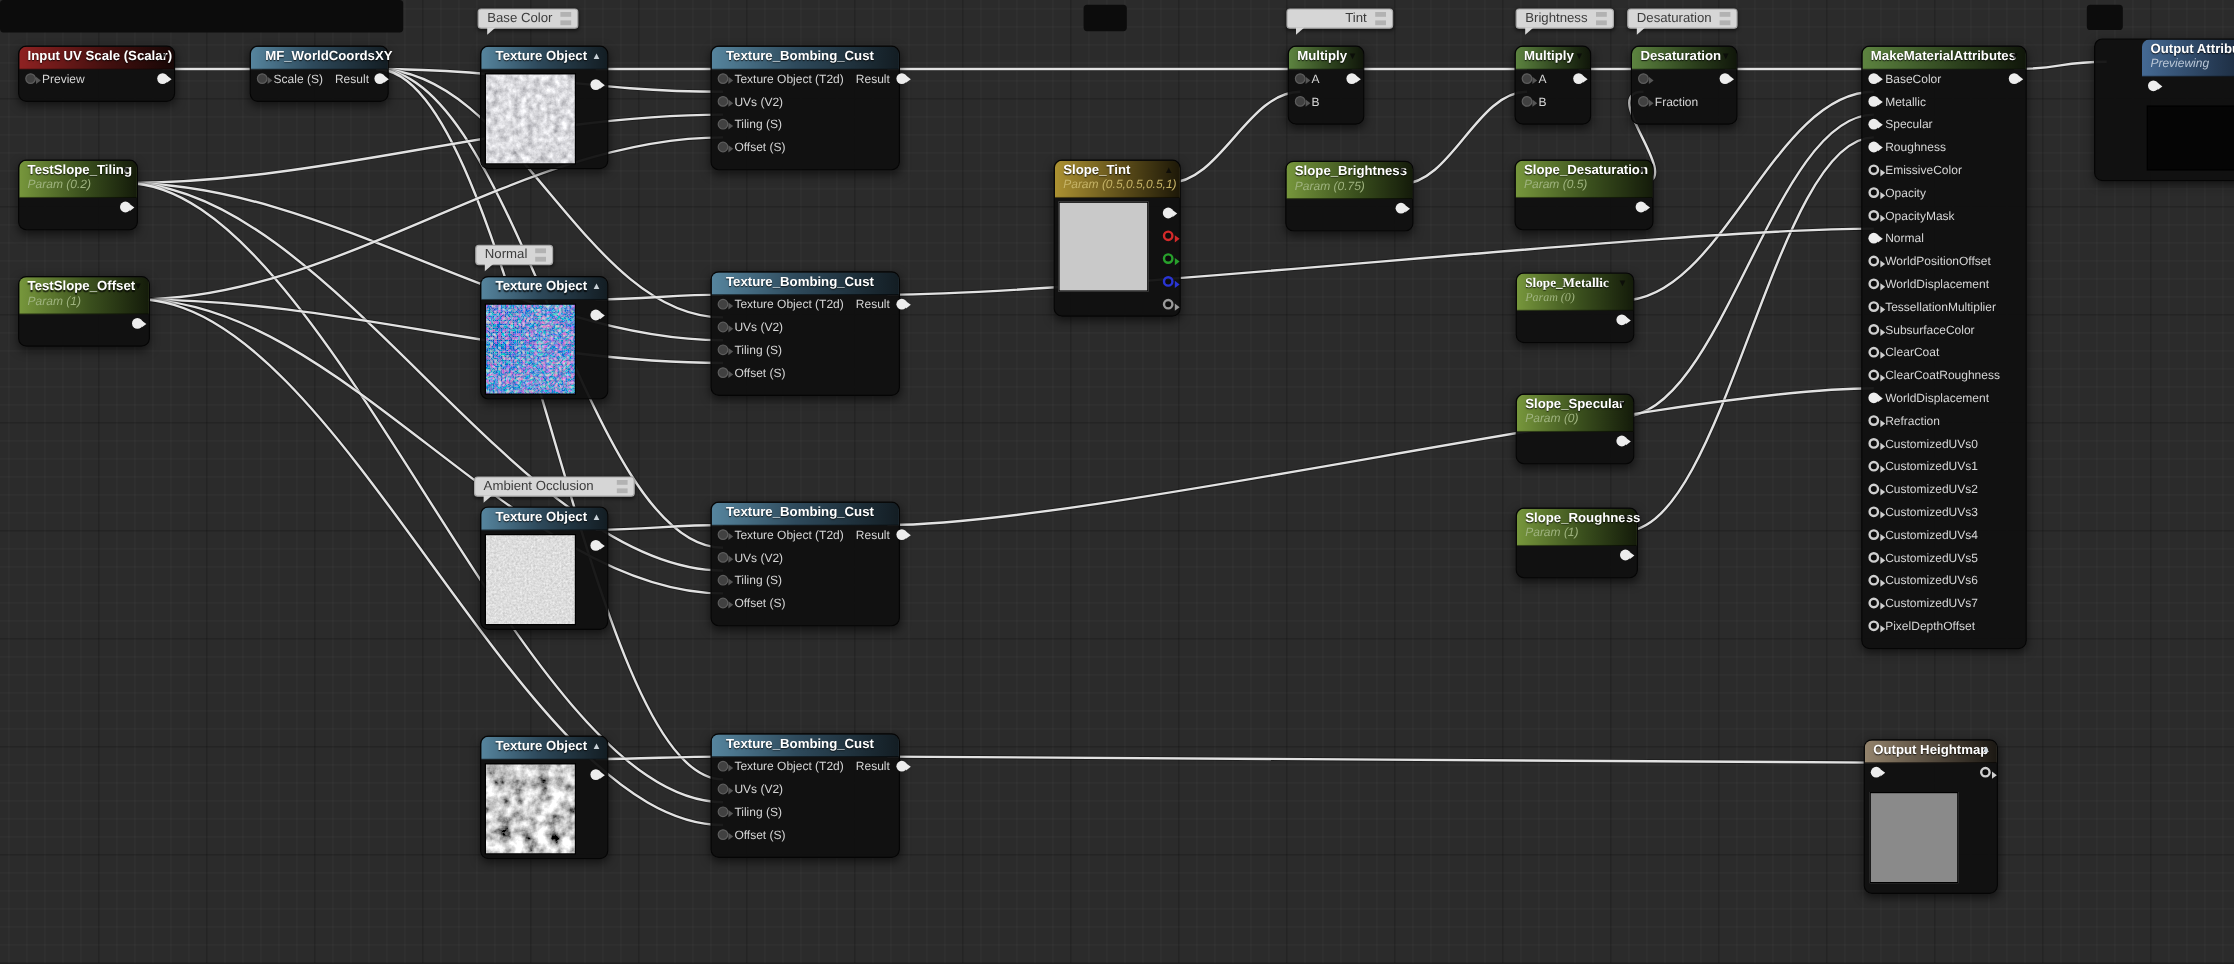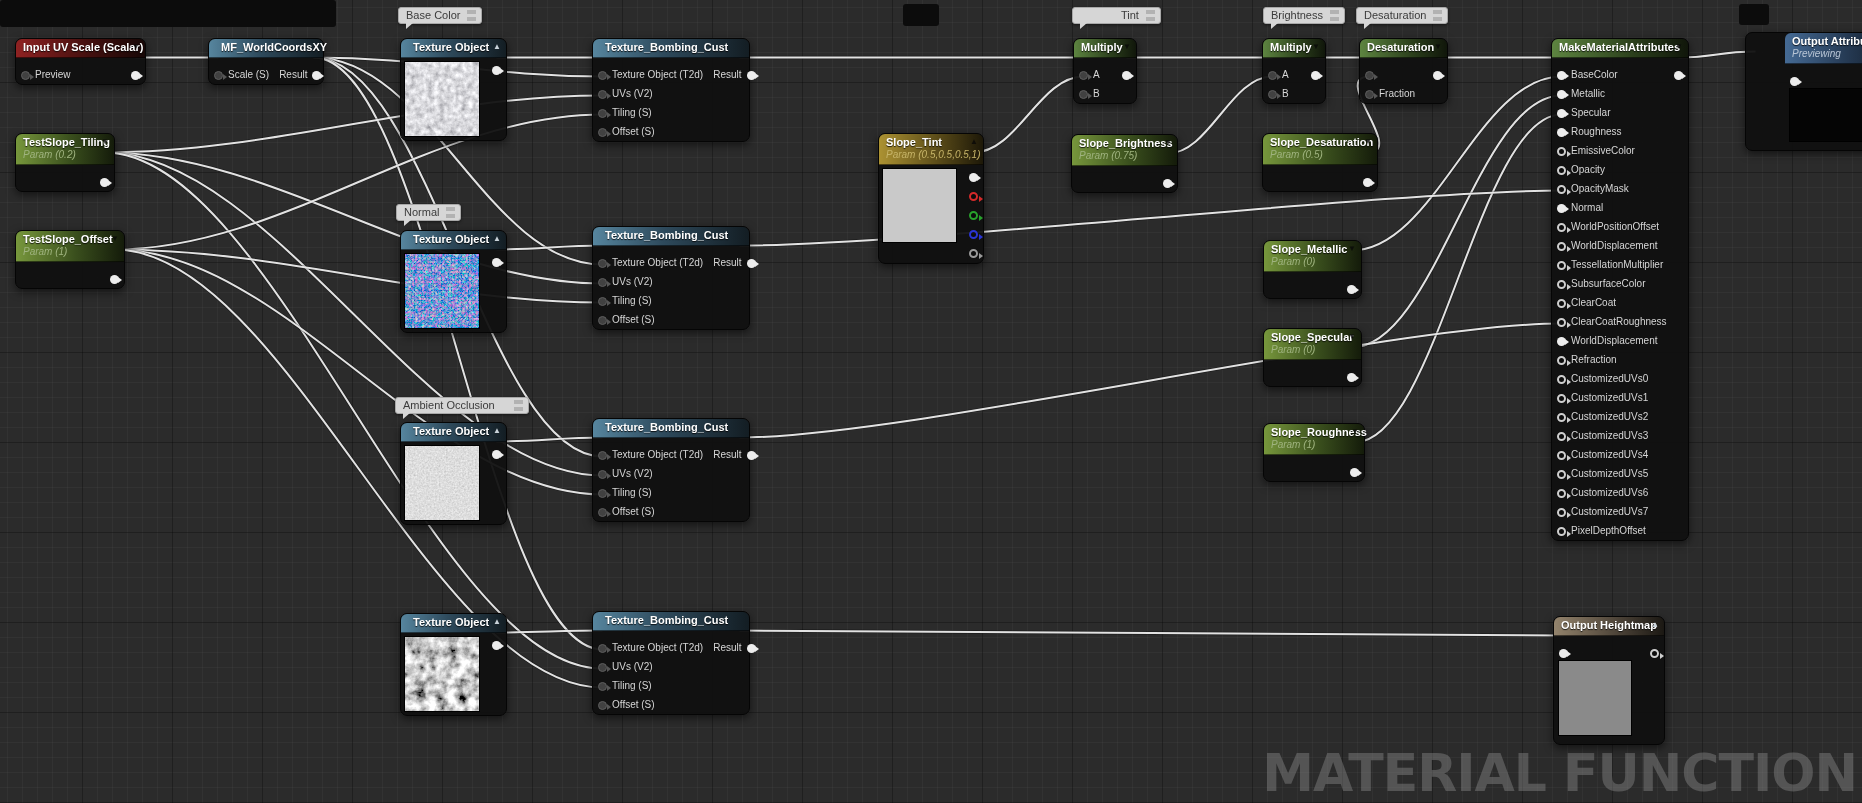--- a/index.html
+++ b/index.html
@@ -31,21 +31,21 @@
   .hdr-op{background:linear-gradient(90deg,#5d8440 0%,#2b3f1c 60%,#10160a 100%);}
   .hdr-gold{background:linear-gradient(90deg,#ac9232 0%,#554717 60%,#1d1808 100%);}
   .hdr-gold .node-sub{color:#c6b468;}
   .hdr-outblue{background:linear-gradient(90deg,#456a94 0%,#263b55 55%,#111a26 100%);}
   .hdr-outblue .node-sub{color:#b9c6d6;}
   .hdr-outbrown{background:linear-gradient(90deg,#93836c 0%,#4a4136 60%,#1b1813 100%);}
   .arrow{position:absolute;right:5px;top:3px;font-size:8px;line-height:10px;cursor:pointer;}
   .arrow-dark{color:rgba(8,8,8,.78);}
   .arrow-light{color:#c9d2d9;}
   .node-body{padding:3px 0 4px;}
-  .row{display:flex;align-items:flex-end;height:19px;padding:0 5px;gap:5px;}
+  .row{display:flex;align-items:flex-start;height:19px;padding:0 5px;gap:5px;}
   .row-label{font-size:10px;color:#d6d6d6;white-space:nowrap;}
   .spacer{flex:1;}
   .pin{width:9px;height:9px;border-radius:50%;box-sizing:border-box;position:relative;flex:none;cursor:crosshair;}
   .pin::after{content:'';position:absolute;left:8px;top:1.5px;border-top:3px solid transparent;
               border-bottom:3px solid transparent;border-left:4px solid var(--pc);}
   .pin-filled{--pc:#ededed;background:#ededed;}
   .pin-dim{--pc:#565656;background:#414141;border:1px solid #5d5d5d;}
   .pin-ring{--pc:#cfcfcf;border:2px solid #cfcfcf;background:rgba(0,0,0,.25);}
   .pin-ring-red{--pc:#d42a2a;border:2px solid #d42a2a;background:rgba(0,0,0,.25);}
   .pin-ring-green{--pc:#28a12c;border:2px solid #28a12c;background:rgba(0,0,0,.25);}
@@ -477,21 +477,21 @@
             <span class="pin pin-dim"></span>
             <span class="spacer"></span>
             <span class="pin pin-filled"></span>
           </div>
           <div class="row">
             <span class="pin pin-dim"></span>
             <span class="row-label">Fraction</span>
           </div>
         </div>
       </div>
-      <div class="node" style="left: 1263px; top: 240px; width: 97px;">
+      <div class="node" style="left: 1263px; top: 227px; width: 97px; font-family: Liberation Serif, serif;">
         <div class="node-header hdr-param">
           <span class="node-title">Slope_Metallic</span>
           <span class="node-sub">Param (0)</span>
           <span class="arrow arrow-dark">▼</span>
         </div>
         <div class="node-body">
           <div class="row">
             <span class="spacer"></span>
             <span class="pin pin-filled"></span>
           </div>
@@ -689,14 +689,13 @@
       </div>
       <div class="bubble" style="left: 1356px; top: 7px;">
         <span class="bubble-label">Desaturation</span>
         <span class="bubble-icon"></span>
         <span class="bubble-tail"></span>
       </div>
       <div class="artifact" style="left: 0px; top: 0px; width: 336px; height: 27px;"></div>
       <div class="artifact" style="left: 903px; top: 4px; width: 36px; height: 22px;"></div>
       <div class="artifact" style="left: 1739px; top: 4px; width: 30px; height: 21px;"></div>
     </div>
-  <div class="watermark">MATERIAL FUNCTION</div>
 </div>
 
 </body></html>

